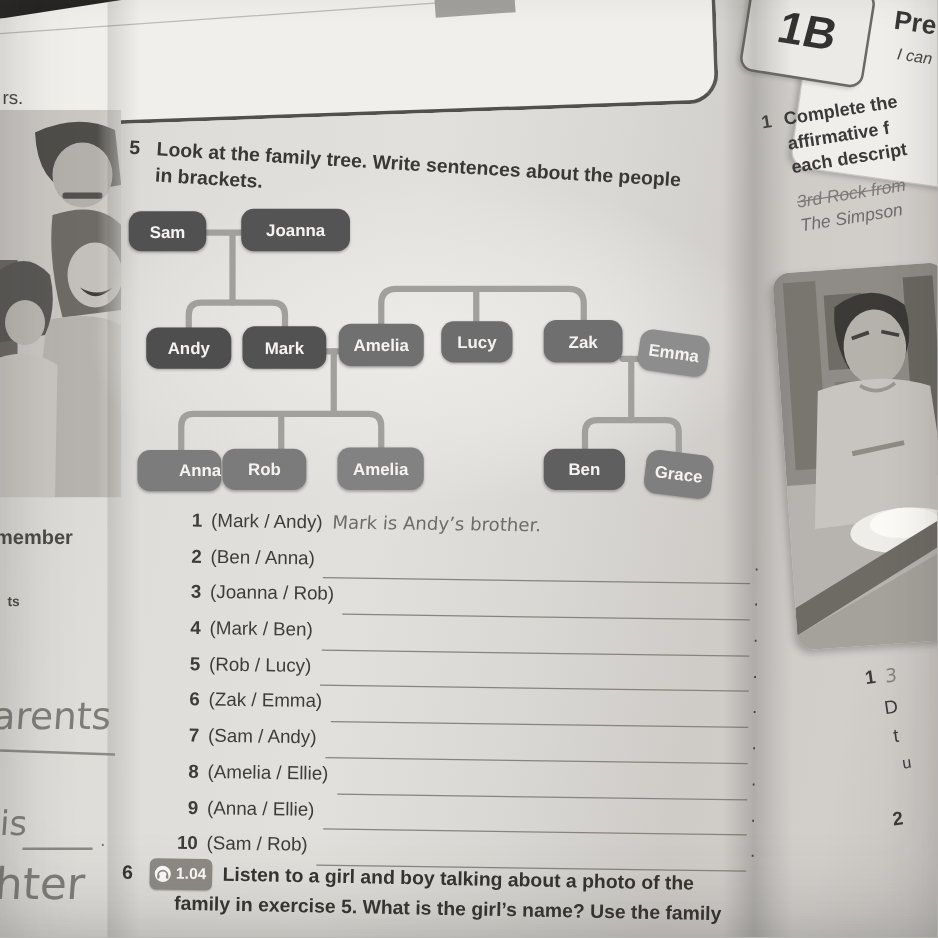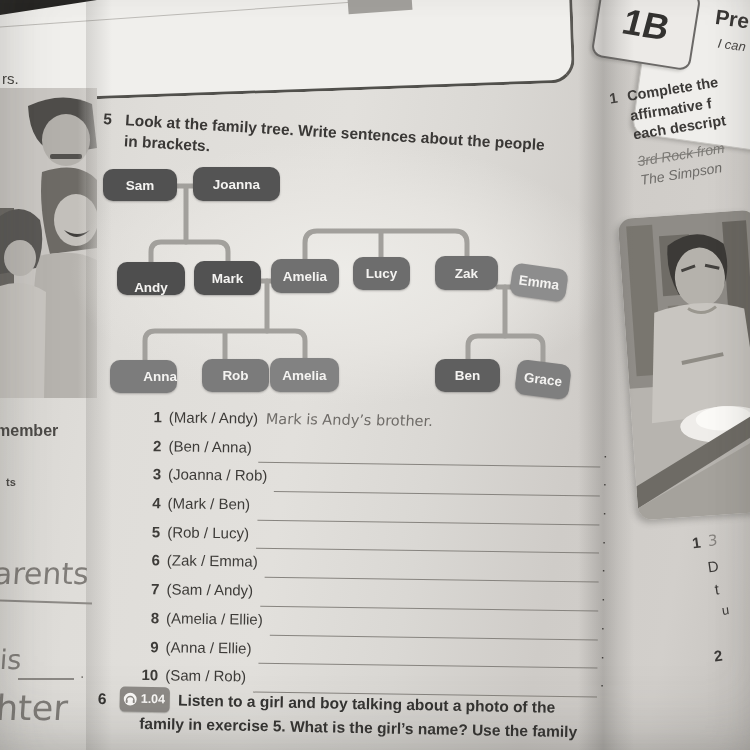--- a/index.html
+++ b/index.html
@@ -45,30 +45,30 @@
   .ex5-head{position:absolute;left:104px;top:108px;width:475px;transform:rotate(3.4deg);transform-origin:left top;
     font-weight:700;font-size:15.5px;color:#3a3836;line-height:21px;}
   .ex5-head .n{display:inline-block;width:22px;}
   .ex5-head .l2{margin-left:22px;}
   .blob{position:absolute;left:70px;top:140px;width:545px;height:265px;border-radius:50%;
     background:radial-gradient(closest-side,#efeeea 0%,#e8e6e2 55%,rgba(232,230,226,0) 100%);opacity:.85;}
   .treewrap{position:absolute;left:90px;top:160px;width:500px;height:230px;}
   .treewrap svg{position:absolute;left:0;top:0;}
   .node{position:absolute;border-radius:10px;display:flex;align-items:center;justify-content:center;
     color:#f4f3f1;font-weight:700;font-size:13.5px;box-shadow:0 1px 2px rgba(40,38,36,.3);}
-  .n-sam{left:13px;top:9px;width:74px;height:32px;background:#515151;}
+  .n-sam{left:13px;top:9px;width:62px;height:32px;background:#515151;}
   .n-joanna{left:103px;top:7px;width:87px;height:34px;background:#545454;}
-  .n-andy{left:27px;top:102px;width:68px;height:33px;background:#4e4e4e;align-items:flex-end;}
+  .n-andy{left:27px;top:102px;width:68px;height:33px;background:#4e4e4e;}
   .n-mark{left:104px;top:101px;width:67px;height:34px;background:#525252;}
   .n-amelia{left:181px;top:99px;width:68px;height:34px;background:#707070;}
   .n-lucy{left:263px;top:97px;width:57px;height:33px;background:#6d6d6d;}
   .n-zak{left:345px;top:96px;width:63px;height:34px;background:#6f6f6f;text-align:center;}
   .n-emma{left:421px;top:106px;width:56px;height:33px;background:#8d8d8d;transform:rotate(8deg);}
   .n-anna{left:20px;top:200px;width:67px;height:33px;background:#7c7c7c;justify-content:flex-end;}
-  .n-rob{left:112px;top:199px;width:67px;height:33px;background:#7b7b7b;}
+  .n-rob{left:88px;top:199px;width:67px;height:33px;background:#7b7b7b;}
   .n-ellie{left:180px;top:198px;width:69px;height:34px;background:#828282;}
   .n-ben{left:345px;top:199px;width:65px;height:33px;background:#5f5f5f;}
   .n-grace{left:426px;top:202px;width:54px;height:35px;background:#7f7f7f;transform:rotate(7deg);}
   
   .list{position:absolute;left:140px;top:408px;width:468px;transform:rotate(.8deg);transform-origin:left top;}
   .row{display:flex;align-items:baseline;height:28.7px;font-size:15px;color:#3e3c39;}
   .row .num{min-width:22px;text-align:right;font-weight:700;margin-right:7px;}
   .row .blank{flex:1;border-bottom:1.5px solid #87847f;margin:0 3px 4px 7px;align-self:flex-end;}
   .row .dot{color:#3e3c39;}
   .answer{margin-left:8px;color:#6f6c68;font-family:"DejaVu Sans",sans-serif;font-size:14.5px;transform:skewX(-3deg);}

